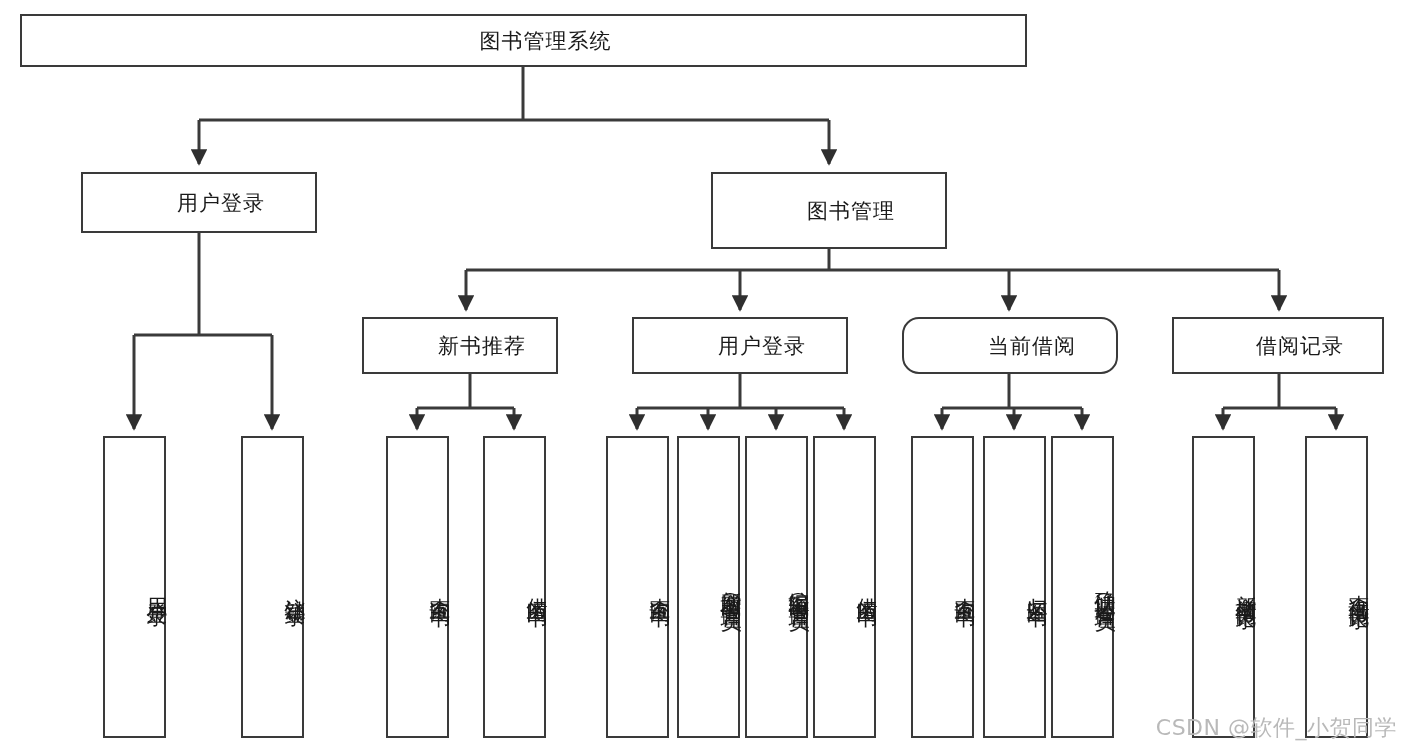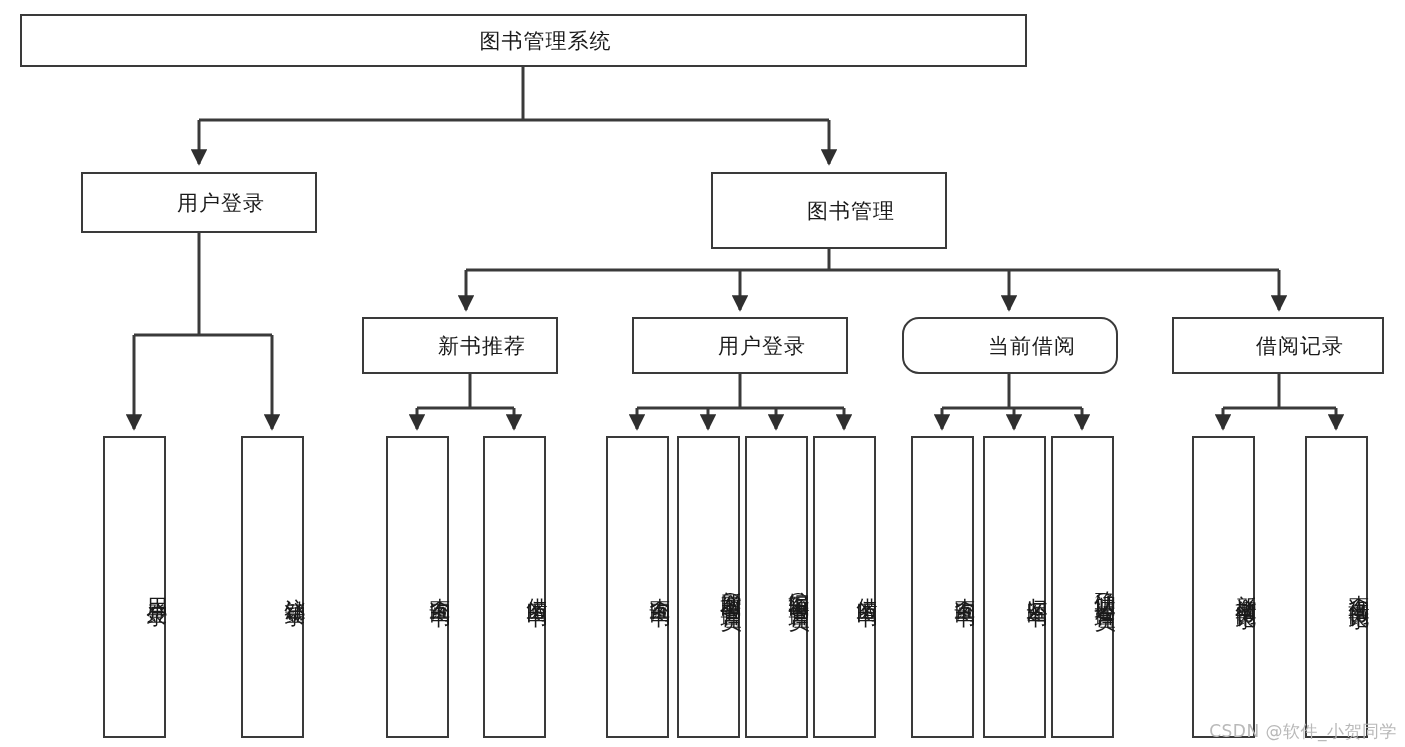--- a/index.html
+++ b/index.html
@@ -52,21 +52,21 @@
     line-height: 1;
     white-space: nowrap;
   }
   .node-box.horizontal .hlabel {
     white-space: nowrap;
   }
   #watermark {
     position: absolute;
     right: 8px;
     bottom: 4px;
-    font-size: 17px;
+    font-size: 22px;
     color: #b9b9b9;
     letter-spacing: 0.5px;
     white-space: nowrap;
     pointer-events: none;
   }
 </style>
 </head>
 <body>
 
 <div id="diagram-root">

